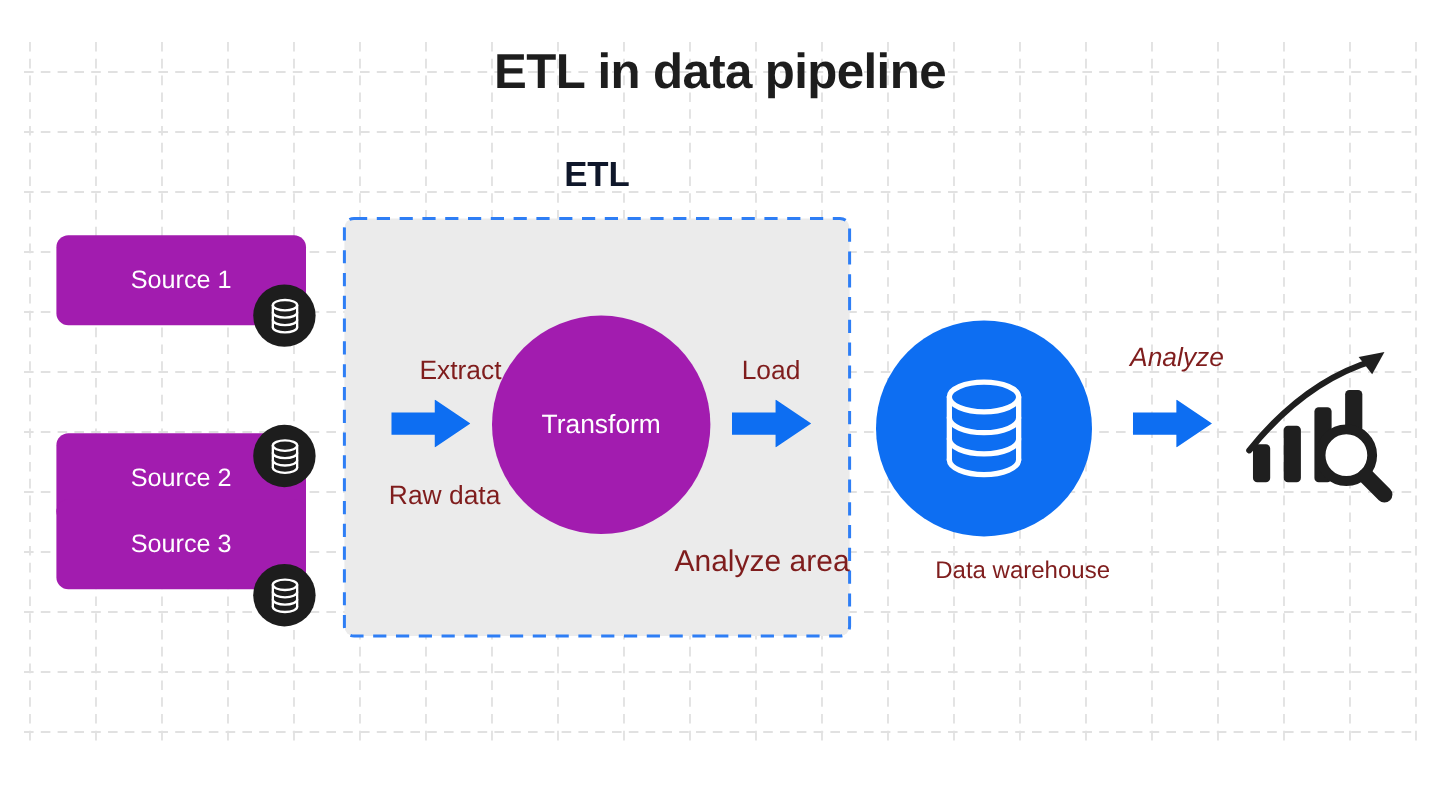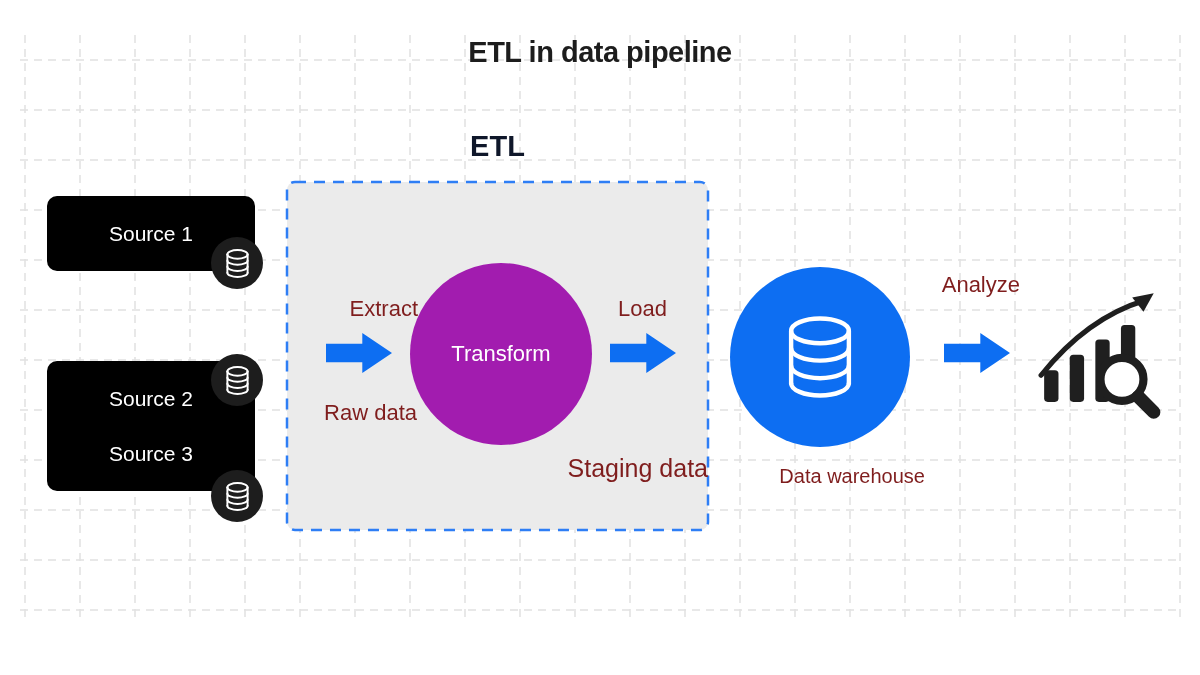--- a/index.html
+++ b/index.html
@@ -15,21 +15,21 @@
   }
   .abs { position: absolute; }
 
   
   .grid-svg { position: absolute; left: 0; top: 0; width: 1200px; height: 675px; }
 
   
   .title {
     left: 0; right: 0; top: 36px;
     text-align: center;
-    font-size: 29px;
+    font-size: 41px;
     font-weight: 700;
     letter-spacing: -0.5px;
     color: #1d1d1d;
   }
 
   
   .etl-heading {
     left: 287px; width: 421px; top: 130px;
     text-align: center;
     font-size: 29px;
@@ -44,21 +44,21 @@
   .label {
     font-size: 22px;
     color: #7f1d1d;
     text-align: right;
     white-space: nowrap;
   }
   .staging-label { left: 287px; width: 421px; top: 454px; font-size: 25px; }
   .extract-label { left: 298px; width: 120px; top: 296px; }
   .rawdata-label { left: 297px; width: 120px; top: 400px; }
   .load-label    { left: 577px; width: 90px;  top: 296px; }
-  .analyze-label { left: 930px; width: 90px;  top: 272px; }
+  .analyze-label { left: 930px; width: 90px;  top: 285px; font-style: italic; }
   .warehouse-label { left: 715px; width: 210px; top: 465px; font-size: 20px; }
 
   
   .block-arrow {
     width: 66px; height: 40px;
     background: #0d6ef2;
     clip-path: polygon(0% 27%, 55% 27%, 55% 0%, 100% 50%, 55% 100%, 55% 73%, 0% 73%);
   }
   .arrow-extract { left: 326px; top: 333px; }
   .arrow-load    { left: 610px; top: 333px; }
@@ -81,21 +81,21 @@
     width: 180px; height: 180px;
     background: #0d6ef2;
     border-radius: 50%;
     display: flex; align-items: center; justify-content: center;
   }
 
   
   .source-box {
     left: 47px;
     width: 208px; height: 75px;
-    background: #000000;
+    background: #a21caf;
     border-radius: 10px;
     display: flex; align-items: center; justify-content: center;
     color: #ffffff;
     font-size: 21px;
   }
   .source-1 { top: 196px; }
   .source-2 { top: 313px; margin-top: 48px; }
   .source-3 { top: 416px; justify-content: center; }
 
   
@@ -210,21 +210,21 @@
   </div>
 
   <div class="abs label extract-label">Extract</div>
   <div class="abs block-arrow arrow-extract"></div>
   <div class="abs label rawdata-label">Raw data</div>
 
   <div class="abs transform-circle">
     <span>Transform</span>
   </div>
 
-  <div class="abs label staging-label">Staging data</div>
+  <div class="abs label staging-label">Analyze area</div>
 
   <div class="abs label load-label">Load</div>
   <div class="abs block-arrow arrow-load"></div>
 
   <div class="abs warehouse-circle">
     <svg width="78" height="88" viewBox="0 0 28 32">
       <g fill="none" stroke="#ffffff" stroke-width="1.6" stroke-linecap="round">
         <ellipse cx="14" cy="6.5" rx="10.5" ry="4.5"></ellipse>
         <path d="M3.5 6.5 V25.5"></path>
           <path d="M24.5 6.5 V25.5"></path>

